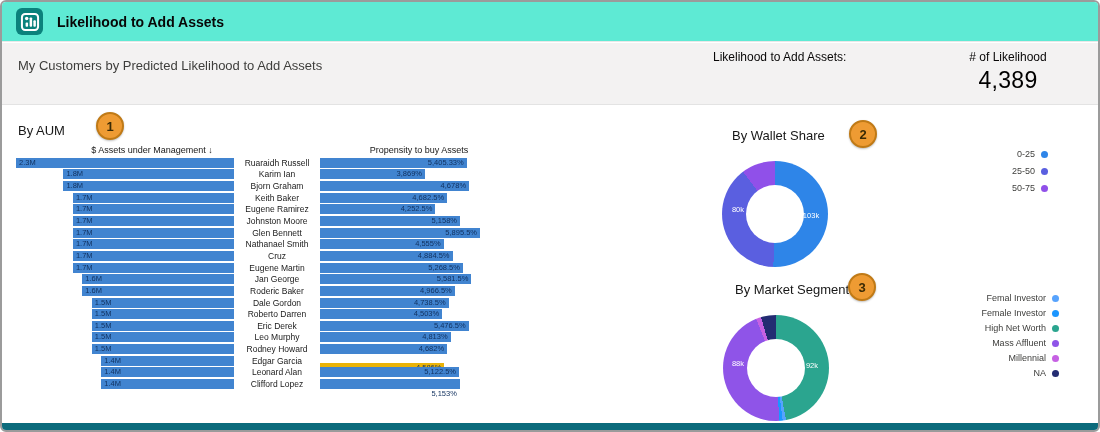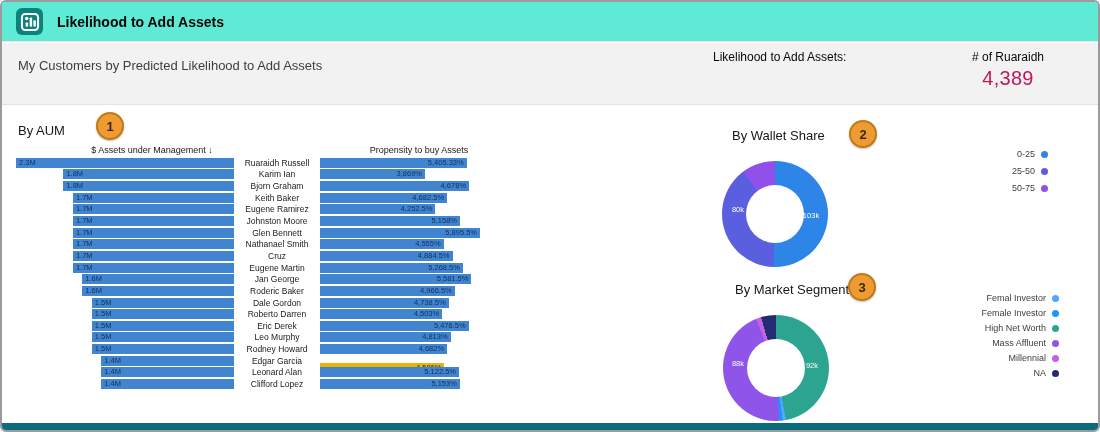--- a/index.html
+++ b/index.html
@@ -13,21 +13,21 @@
   
   .sub{position:absolute;top:41px;left:0;right:0;height:62px;background:#f3f2f2;border-bottom:1px solid #e3e3e3;box-sizing:border-box;}
   .sub-title{position:absolute;left:16px;top:15px;font-size:13px;color:#3e3e3c;}
   .filter{position:absolute;left:711px;top:7px;width:170px;}
   .filter-label{font-size:12px;color:#080707;margin-bottom:5px;}
   .select{height:25px;background:#fff;border:1px solid #c9c7c5;border-radius:4px;display:flex;align-items:center;
           justify-content:space-between;padding:0 9px;box-sizing:border-box;cursor:pointer;}
   .select-value{font-size:11px;color:#444;}
   .cust{position:absolute;left:948px;top:7px;width:116px;text-align:center;}
   .cust-label{font-size:12px;color:#080707;}
-  .cust-count{font-size:20px;color:#be185d;margin-top:3px;letter-spacing:.3px;}
+  .cust-count{font-size:23px;color:#000000;margin-top:3px;letter-spacing:.3px;}
   
   .sec-title{position:absolute;font-size:13px;color:#181818;}
   .badge{position:absolute;width:24px;height:24px;border-radius:50%;border:2px solid #c07a16;
          display:flex;align-items:center;justify-content:center;font-size:13px;font-weight:bold;color:#3a2a05;
          box-shadow:0 1px 2px rgba(0,0,0,.25);}
   
   .colhead{position:absolute;font-size:9px;color:#181818;text-align:center;cursor:pointer;}
   .aum-grid{position:absolute;left:14px;top:155px;width:464px;}
   .arow{display:grid;grid-template-columns:218px 86px 160px;align-items:center;height:11.65px;}
   .c-aum{height:10px;display:flex;justify-content:flex-end;}
@@ -71,21 +71,21 @@
   </div>
 
   <div class="sub">
     <div class="sub-title">My Customers by Predicted Likelihood to Add Assets</div>
 
     <div class="filter">
       <div class="filter-label">Likelihood to Add Assets:</div>
     </div>
 
     <div class="cust">
-      <div class="cust-label"># of Ruaraidh</div>
+      <div class="cust-label"># of Likelihood</div>
       <div class="cust-count">4,389</div>
     </div>
   </div>
 
   <div class="sec-title" style="left:16px;top:121px;">By AUM</div>
   <div class="badge" style="left: 94px; top: 110px; background: rgb(238, 155, 51);">1</div>
 
   <div class="colhead" style="left:55px;top:143px;width:190px;">$ Assets under Management ↓</div>
   <div class="colhead" style="left:338px;top:143px;width:158px;">Propensity to buy Assets</div>
 
@@ -339,21 +339,21 @@
       </div>
       <div class="arow">
         <div class="c-aum">
           <div class="bar bar-a" style="width: 60.87%; background: rgb(65, 132, 208);">
             <span class="bl" style="color: rgb(16, 48, 94);">1.4M</span>
           </div>
         </div>
         <div class="c-name">Clifford Lopez</div>
         <div class="c-prop">
           <div class="bar bar-p" style="width: 87.41%; background: rgb(65, 132, 208);">
-            <span class="bl" style="color: rgb(16, 48, 94);">5,153%</span>
+            <span class="bl" style="color: rgb(16, 48, 94); margin-top: 10px;">5,153%</span>
           </div>
         </div>
       </div>
     </div>
 
   <div class="sec-title" style="left:730px;top:126px;">By Wallet Share</div>
   <div class="badge" style="left: 847px; top: 118px; background: rgb(238, 155, 51);">2</div>
 
   <div class="donut" style="left: 720px; top: 159px; width: 106px; height: 106px; background: conic-gradient(rgb(46, 133, 232) 0deg, rgb(46, 133, 232) 181.8deg, rgb(90, 95, 224) 181.8deg, rgb(90, 95, 224) 322.9deg, rgb(144, 80, 233) 322.9deg, rgb(144, 80, 233) 360deg);">
     <div class="hole"></div>

